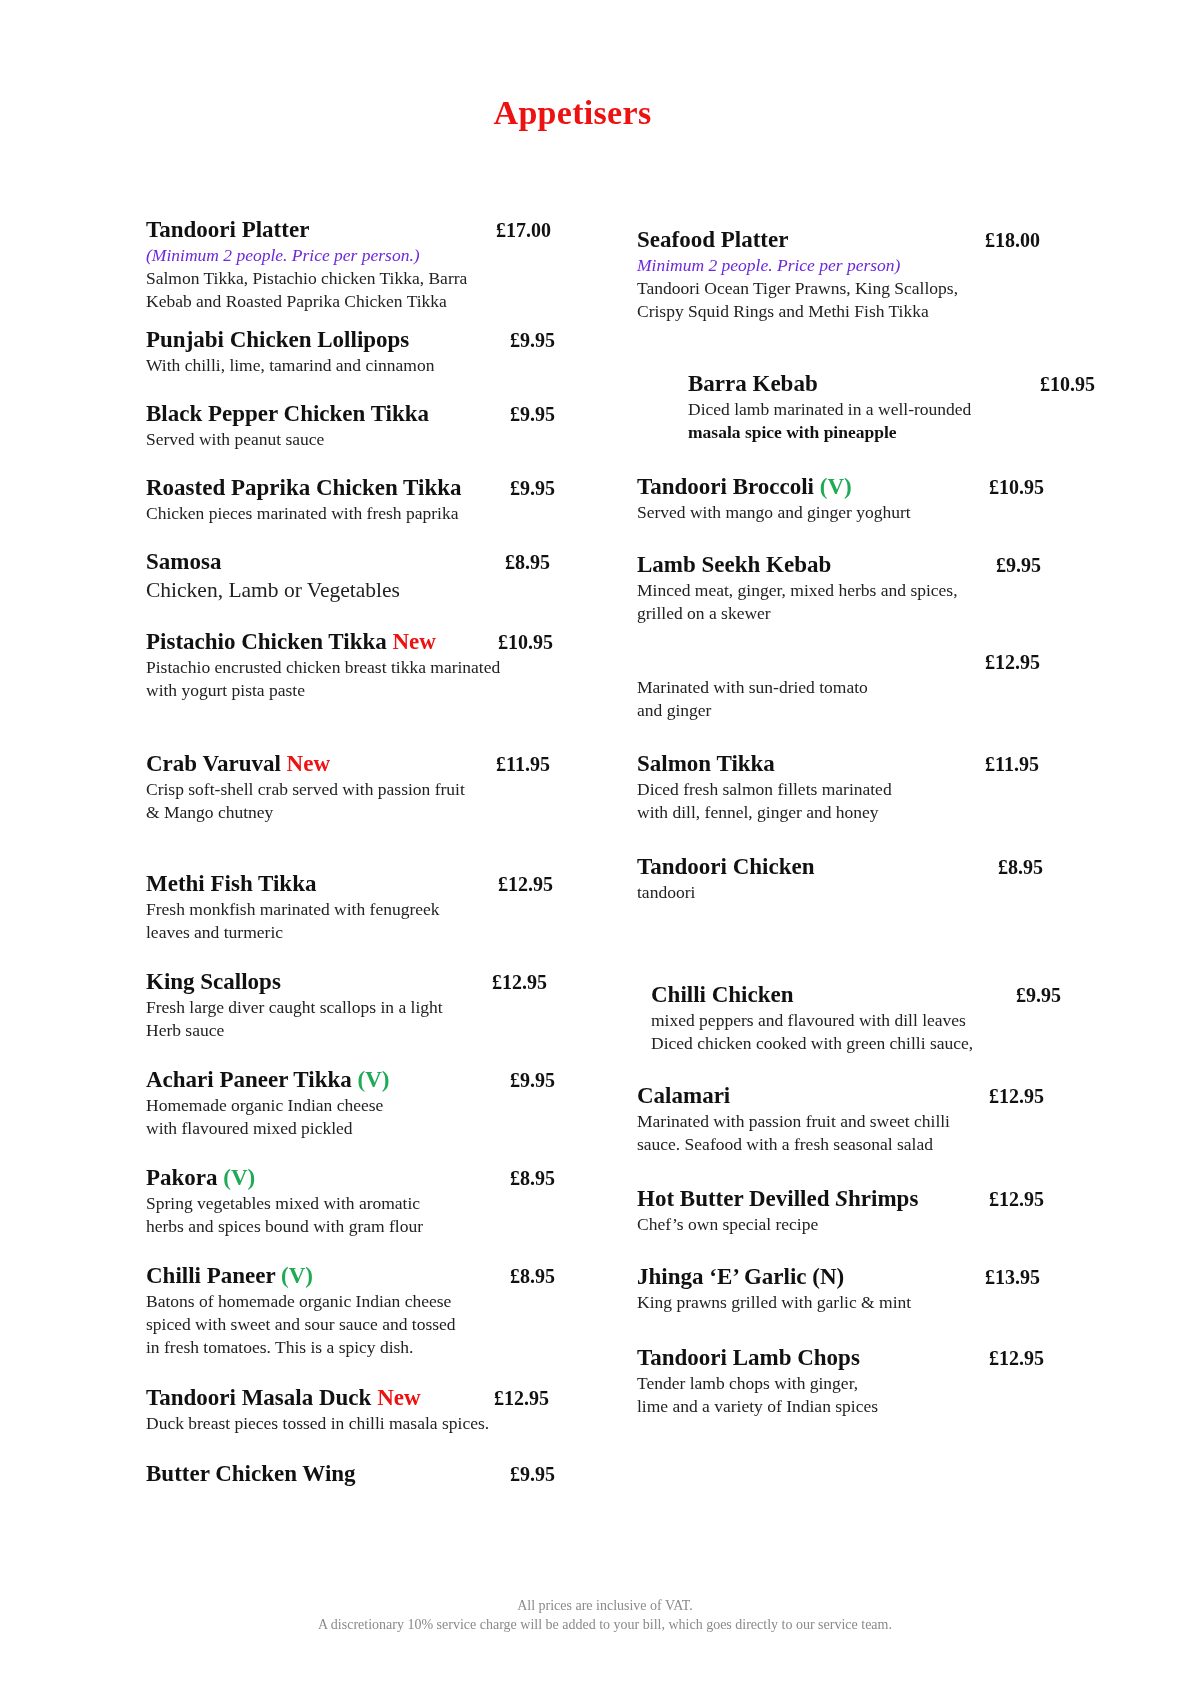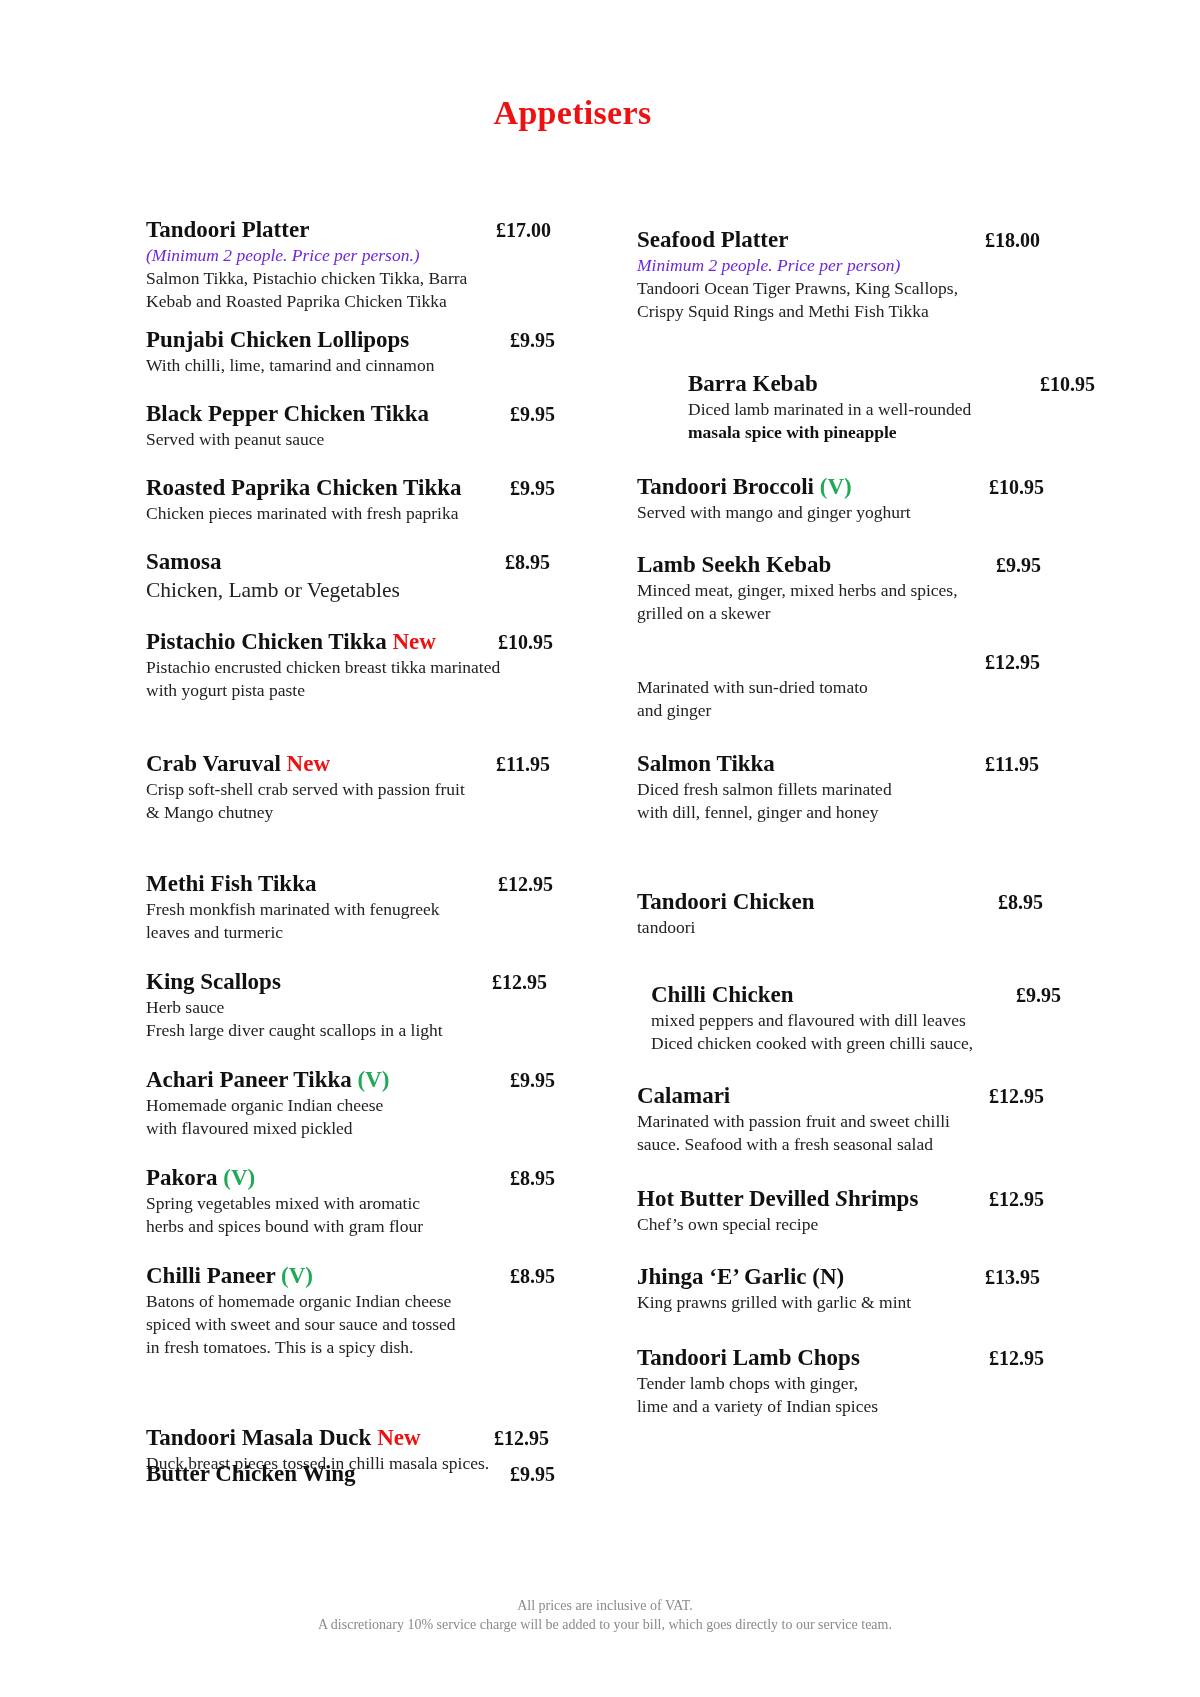--- a/index.html
+++ b/index.html
@@ -156,22 +156,22 @@
   </div>
   <div class="item-desc">Fresh monkfish marinated with fenugreek</div>
   <div class="item-desc">leaves and turmeric</div>
 </div>
 
 <div class="item" style="left:146px; top:968px; width:420px;">
   <div class="item-head">
     <span class="item-name">King Scallops</span>
     <span class="item-price" style="left:346px;">£12.95</span>
   </div>
+  <div class="item-desc">Fresh large diver caught scallops in a light</div>
   <div class="item-desc">Herb sauce</div>
-  <div class="item-desc">Fresh large diver caught scallops in a light</div>
 </div>
 
 <div class="item" style="left:146px; top:1066px; width:420px;">
   <div class="item-head">
     <span class="item-name"><span>Achari Paneer Tikka</span> <span class="tag-veg">(V)</span></span>
     <span class="item-price" style="left:364px;">£9.95</span>
   </div>
   <div class="item-desc">Homemade organic Indian cheese</div>
   <div class="item-desc">with flavoured mixed pickled</div>
 </div>
@@ -188,21 +188,21 @@
 <div class="item" style="left:146px; top:1262px; width:420px;">
   <div class="item-head">
     <span class="item-name"><span>Chilli Paneer</span> <span class="tag-veg">(V)</span></span>
     <span class="item-price" style="left:364px;">£8.95</span>
   </div>
   <div class="item-desc">Batons of homemade organic Indian cheese</div>
   <div class="item-desc">spiced with sweet and sour sauce and tossed</div>
   <div class="item-desc">in fresh tomatoes. This is a spicy dish.</div>
 </div>
 
-<div class="item" style="left:146px; top:1384px; width:430px;margin-top:40px;">
+<div class="item" style="left:146px; top:1384px; width:430px;">
   <div class="item-head">
     <span class="item-name"><span>Tandoori Masala Duck</span> <span class="tag-new">New</span></span>
     <span class="item-price" style="left:348px;">£12.95</span>
   </div>
   <div class="item-desc">Duck breast pieces tossed in chilli masala spices.</div>
 </div>
 
 <div class="item" style="left:146px; top:1460px; width:420px;">
   <div class="item-head">
     <span class="item-name">Butter Chicken Wing</span>
@@ -256,21 +256,21 @@
 
 <div class="item" style="left:637px; top:750px; width:430px;">
   <div class="item-head">
     <span class="item-name">Salmon Tikka</span>
     <span class="item-price" style="left:348px;">£11.95</span>
   </div>
   <div class="item-desc">Diced fresh salmon fillets marinated</div>
   <div class="item-desc">with dill, fennel, ginger and honey</div>
 </div>
 
-<div class="item" style="left:637px; top:853px; width:430px;margin-top:35px;">
+<div class="item" style="left:637px; top:853px; width:430px;">
   <div class="item-head">
     <span class="item-name">Tandoori Chicken</span>
     <span class="item-price" style="left:361px;">£8.95</span>
   </div>
   <div class="item-desc">tandoori</div>
 </div>
 
 <div class="item" style="left:651px; top:981px; width:430px;">
   <div class="item-head">
     <span class="item-name">Chilli Chicken</span>

